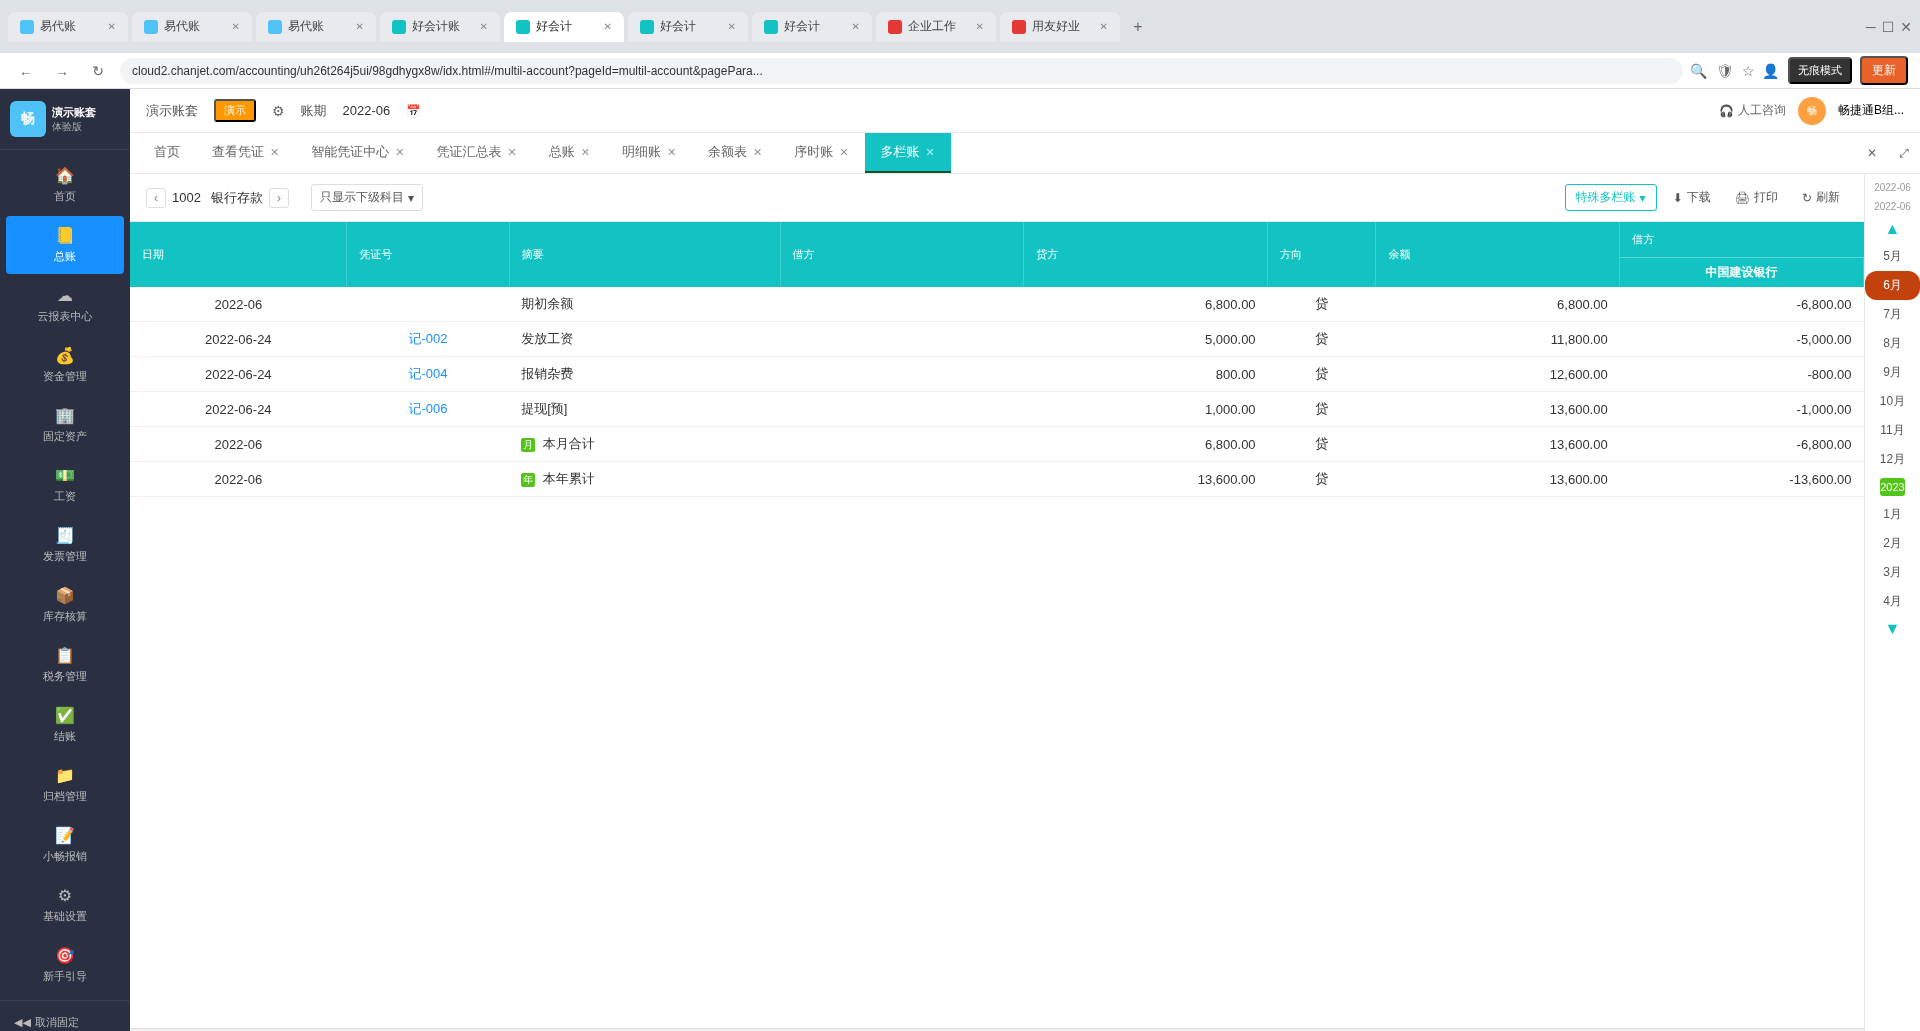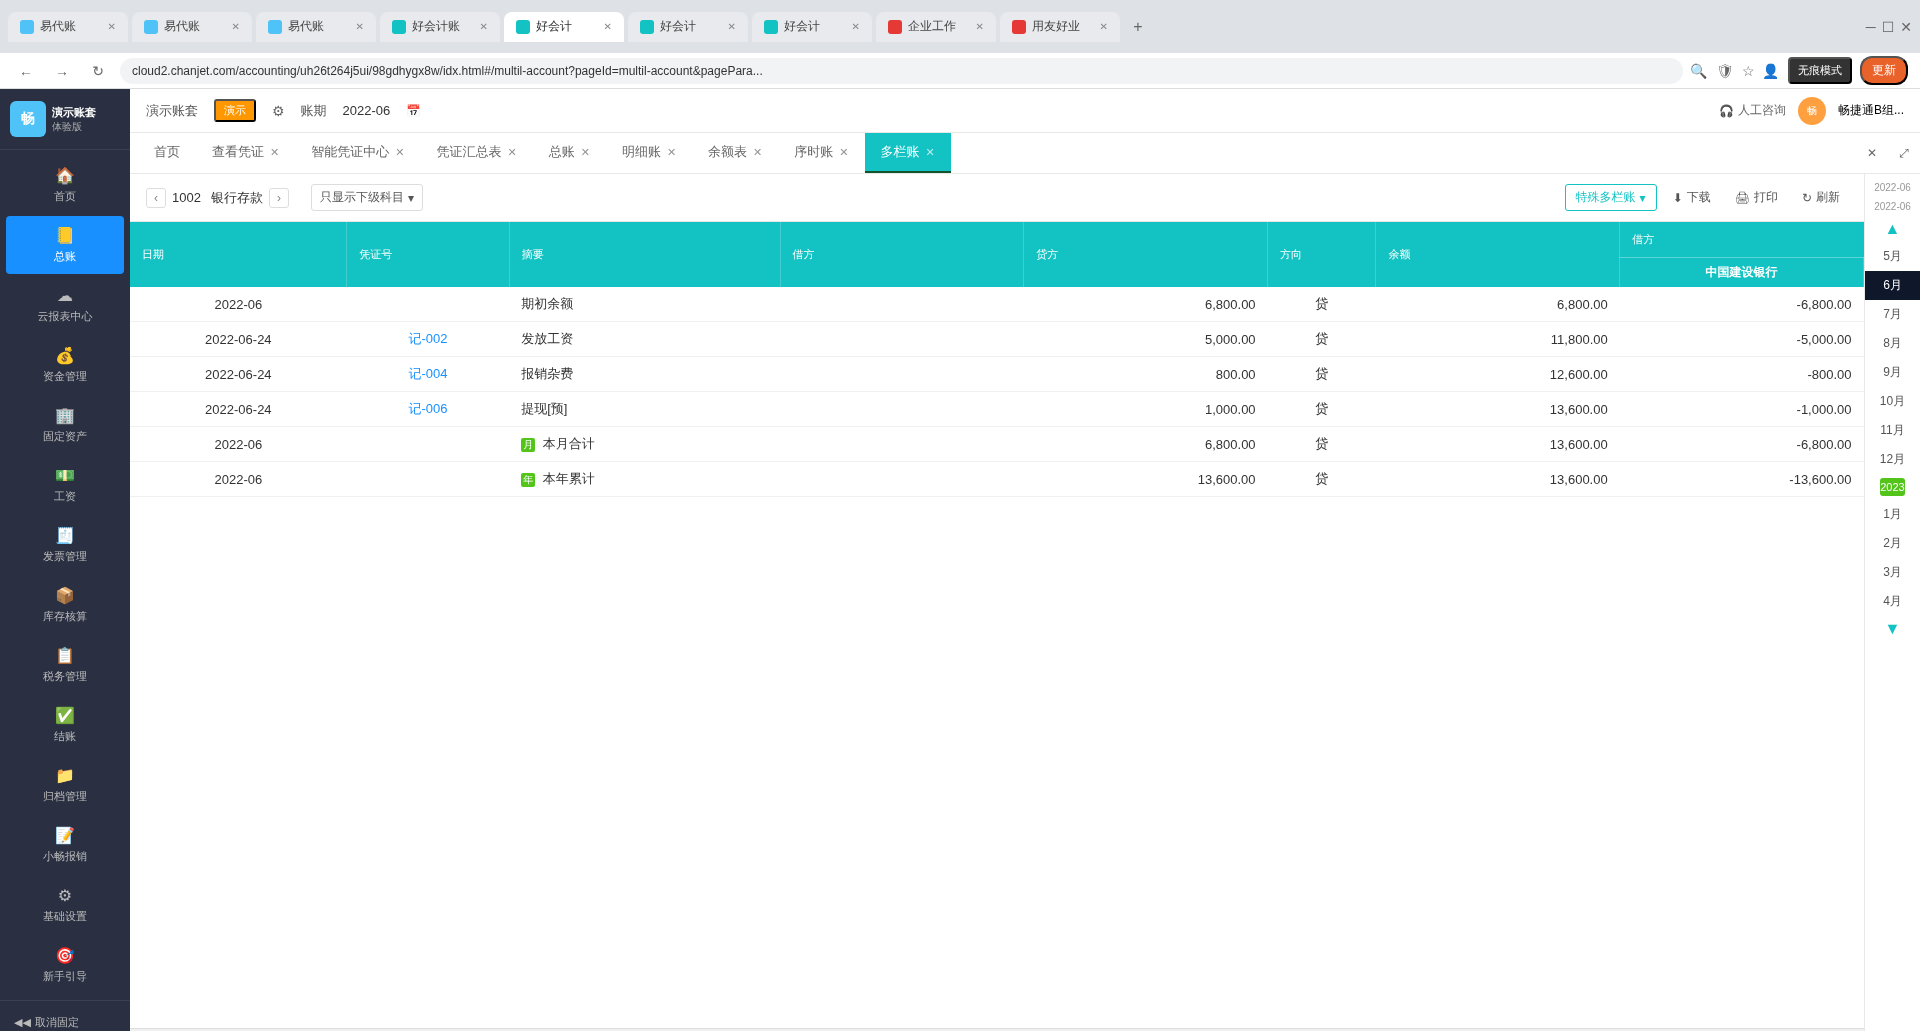--- a/index.html
+++ b/index.html
@@ -12,21 +12,21 @@
     .tab-icon { width: 14px; height: 14px; border-radius: 3px; display: inline-block; }
     .tab-close { margin-left: auto; color: #888; font-size: 10px; cursor: pointer; }
     .tab-add { width: 28px; height: 28px; display: flex; align-items: center; justify-content: center; border-radius: 50%; cursor: pointer; color: #666; font-size: 16px; }
 
     
     .address-bar { background: #fff; height: 36px; display: flex; align-items: center; padding: 0 12px; gap: 8px; border-bottom: 1px solid #ddd; }
     .nav-btn { width: 28px; height: 28px; display: flex; align-items: center; justify-content: center; border-radius: 50%; cursor: pointer; color: #666; font-size: 14px; }
     .address-input { flex: 1; height: 26px; border: none; outline: none; background: #f1f3f4; border-radius: 13px; padding: 0 12px; font-size: 12px; color: #333; }
     .browser-actions { display: flex; gap: 8px; align-items: center; }
     .incognito-btn { background: #333; color: #fff; border-radius: 4px; padding: 4px 8px; font-size: 11px; }
-    .update-btn { background: #e8622a; color: #fff; border-radius: 12px; padding: 4px 10px; font-size: 12px; }
+    .update-btn { background: #e8622a; color: #fff; border-radius: 4px; padding: 4px 10px; font-size: 12px; }
 
     
     .app-container { display: flex; height: calc(1031px - 76px); }
 
     
     .sidebar { width: 130px; background: #2a3042; color: #fff; display: flex; flex-direction: column; flex-shrink: 0; }
     .sidebar-logo { padding: 12px 10px; display: flex; align-items: center; gap: 6px; border-bottom: 1px solid #3a4052; }
     .logo-icon { width: 36px; height: 36px; background: #4fc3f7; border-radius: 6px; display: flex; align-items: center; justify-content: center; color: #fff; font-size: 14px; font-weight: bold; }
     .logo-text { font-size: 11px; color: #ccc; line-height: 1.3; }
     .sidebar-nav { flex: 1; overflow-y: auto; padding: 4px 0; }
@@ -81,21 +81,21 @@
     td.text-left { text-align: left !important; }
     td.text-right { text-align: right !important; }
     .voucher-link { color: #1890ff; text-decoration: none; cursor: pointer; }
     .summary-tag { width: 14px; height: 14px; background: #52c41a; color: #fff; border-radius: 2px; font-size: 10px; display: inline-flex; align-items: center; justify-content: center; margin-right: 4px; }
 
     
     .calendar-panel { width: 56px; background: #fff; border-left: 1px solid #e8e8e8; display: flex; flex-direction: column; align-items: center; overflow-y: auto; padding: 4px 0; }
     .cal-year-label { font-size: 11px; color: #fff; background: #13c2c2; padding: 3px 0; border-radius: 3px; margin: 4px 0; writing-mode: horizontal-tb; }
     .cal-year-2023 { background: #52c41a !important; }
     .cal-month { font-size: 12px; color: #555; padding: 6px 4px; cursor: pointer; width: 100%; text-align: center; }
-    .cal-month.active { color: #fff; background: #0f172a; border-radius: 0; font-family: Liberation Mono, monospace; }
+    .cal-month.active { color: #fff; background: #c2410c; border-radius: 12px; }
     .cal-nav-up { color: #13c2c2; font-size: 16px; cursor: pointer; padding: 4px; }
     .cal-nav-down { color: #13c2c2; font-size: 16px; cursor: pointer; padding: 4px; }
     .cal-header-date { font-size: 11px; color: #999; text-align: center; padding: 4px; }
 
     
     .ledger-table::-webkit-scrollbar { width: 6px; height: 6px; }
     .ledger-table::-webkit-scrollbar-thumb { background: #ccc; border-radius: 3px; }
 
     
     .bottom-bar { height: 16px; background: #f0f0f0; border-top: 1px solid #ddd; display: flex; align-items: center; }

